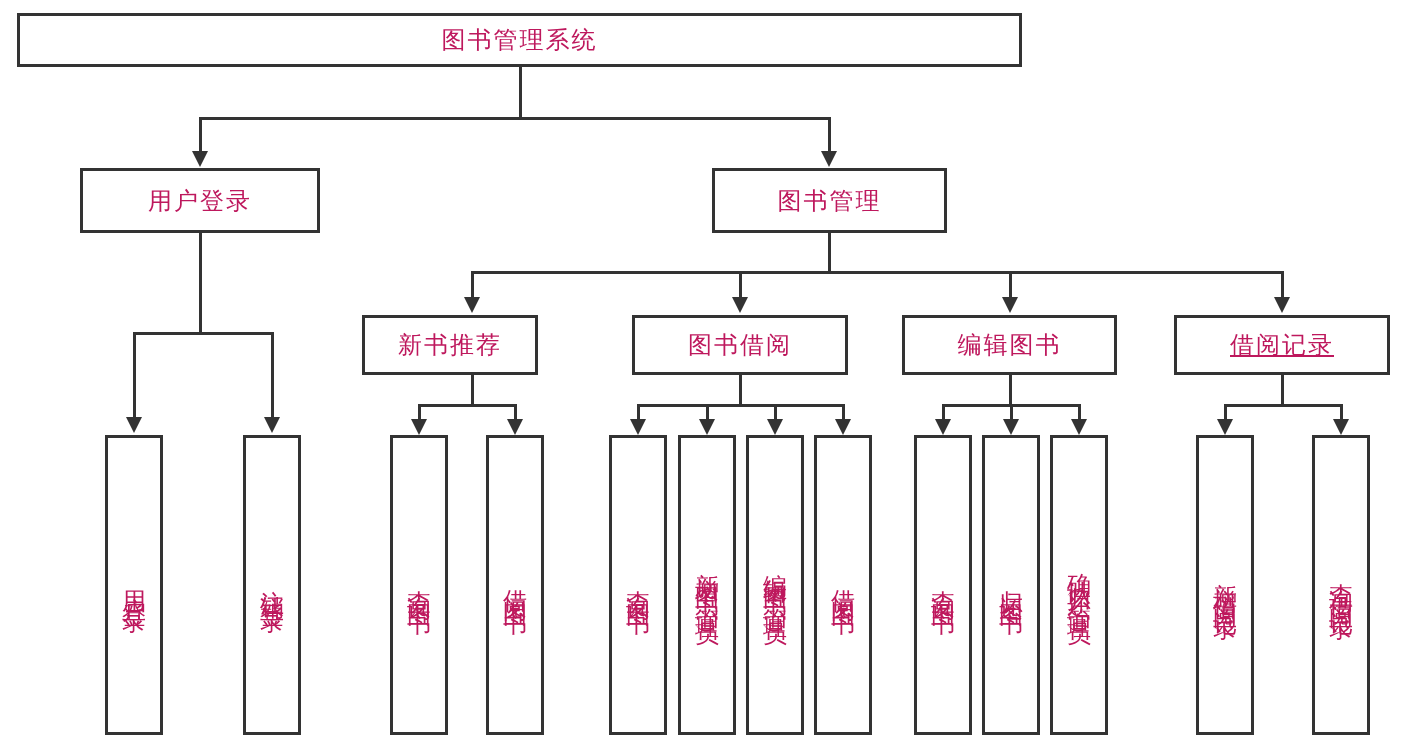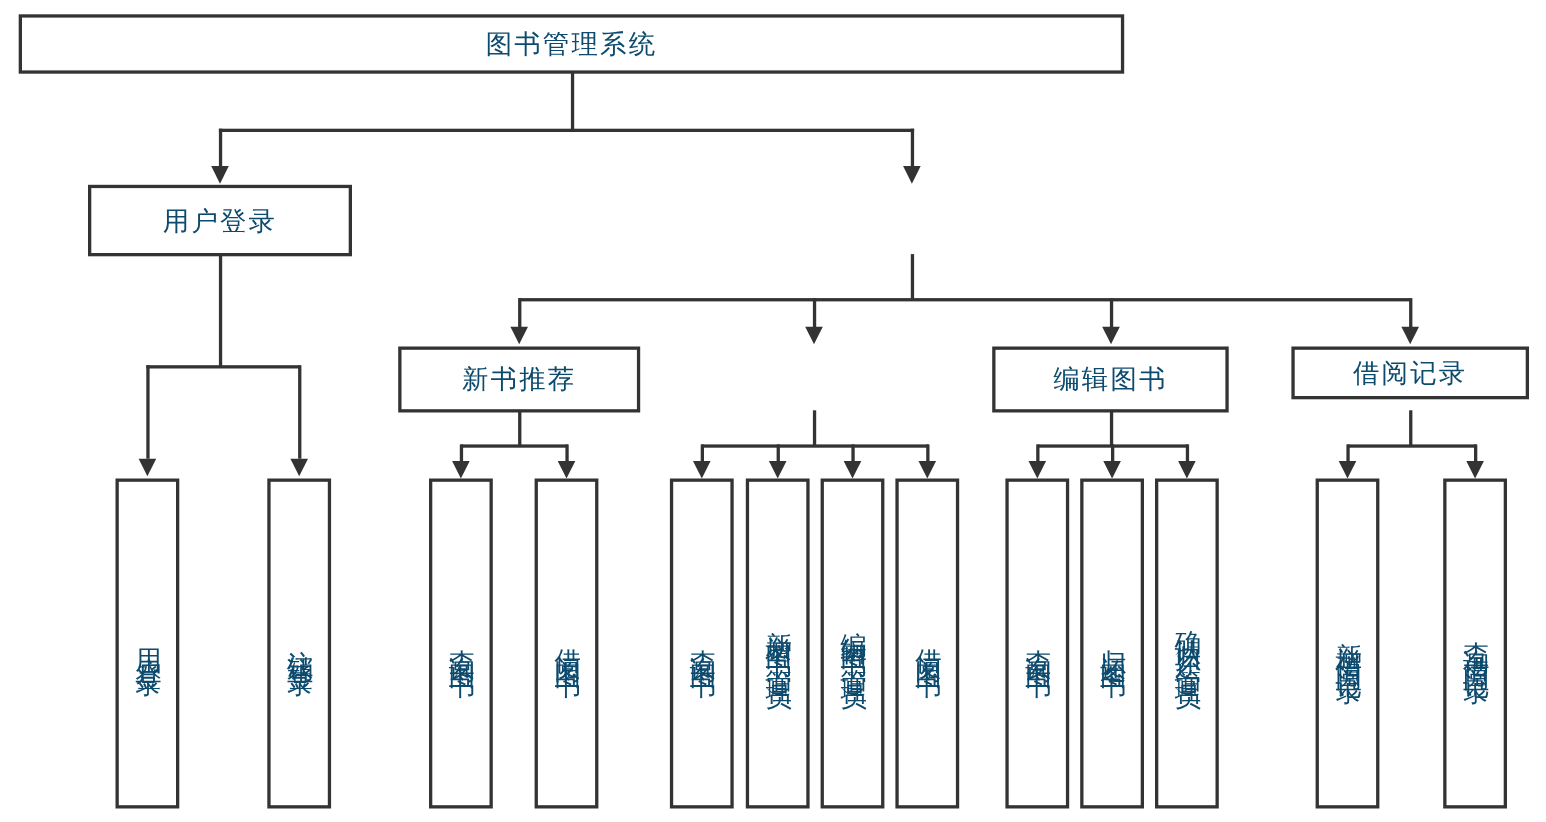--- a/index.html
+++ b/index.html
@@ -16,21 +16,21 @@
     overflow: hidden;
   }
   .node {
     position: absolute;
     box-sizing: border-box;
     border: 3px solid #333333;
     background: #ffffff;
     display: flex;
     align-items: center;
     justify-content: center;
-    color: #0c4a6e;
+    color: #be185d;
   }
   .h-node {
     font-size: 24px;
     letter-spacing: 2px;
     white-space: nowrap;
   }
   .v-node {
     width: 58px;
     height: 300px;
     top: 435px;
@@ -81,42 +81,44 @@
   <div class="node h-node" style="left:17px; top:13px; width:1005px; height:54px;">图书管理系统</div>
 
   <div class="vl" style="left:519px; top:66px; height:54px;"></div>
   <div class="hl" style="left:199px; top:117px; width:632px;"></div>
   <div class="vl" style="left:199px; top:117px; height:36px;"></div>
   <div class="ah" style="left:192px; top:151px;"></div>
   <div class="vl" style="left:828px; top:117px; height:36px;"></div>
   <div class="ah" style="left:821px; top:151px;"></div>
 
   <div class="node h-node" style="left:80px; top:168px; width:240px; height:65px;">用户登录</div>
+  <div class="node h-node" style="left:712px; top:168px; width:235px; height:65px;">图书管理</div>
 
   <div class="vl" style="left:199px; top:231px; height:103px;"></div>
   <div class="hl" style="left:133px; top:332px; width:140px;"></div>
   <div class="vl" style="left:133px; top:332px; height:85px;"></div>
   <div class="ah" style="left:126px; top:417px;"></div>
   <div class="vl" style="left:271px; top:332px; height:85px;"></div>
   <div class="ah" style="left:264px; top:417px;"></div>
 
   <div class="vl" style="left:828px; top:231px; height:42px;"></div>
   <div class="hl" style="left:472px; top:271px; width:810px;"></div>
   <div class="vl" style="left:471px; top:271px; height:28px;"></div>
   <div class="ah" style="left:464px; top:297px;"></div>
   <div class="vl" style="left:739px; top:271px; height:28px;"></div>
   <div class="ah" style="left:732px; top:297px;"></div>
   <div class="vl" style="left:1009px; top:271px; height:28px;"></div>
   <div class="ah" style="left:1002px; top:297px;"></div>
   <div class="vl" style="left:1281px; top:271px; height:28px;"></div>
   <div class="ah" style="left:1274px; top:297px;"></div>
 
-  <div class="node h-node" style="left:362px; top:315px; width:220px; height:60px;text-align:right;">新书推荐</div>
+  <div class="node h-node" style="left:362px; top:315px; width:176px; height:60px;text-align:right;">新书推荐</div>
+  <div class="node h-node" style="left:632px; top:315px; width:216px; height:60px;">图书借阅</div>
   <div class="node h-node" style="left:902px; top:315px; width:215px; height:60px;">编辑图书</div>
-  <div class="node h-node" style="left:1174px; top:315px; width:216px; height:48px;">借阅记录</div>
+  <div class="node h-node" style="left:1174px; top:315px; width:216px; height:60px;text-decoration:underline;">借阅记录</div>
 
   <div class="vl" style="left:471px; top:373px; height:33px;"></div>
   <div class="hl" style="left:419px; top:404px; width:97px;"></div>
   <div class="vl" style="left:418px; top:404px; height:16px;"></div>
   <div class="ah" style="left:411px; top:419px;"></div>
   <div class="vl" style="left:514px; top:404px; height:16px;"></div>
   <div class="ah" style="left:507px; top:419px;"></div>
 
   <div class="vl" style="left:739px; top:373px; height:33px;"></div>
   <div class="hl" style="left:638px; top:404px; width:206px;"></div>

